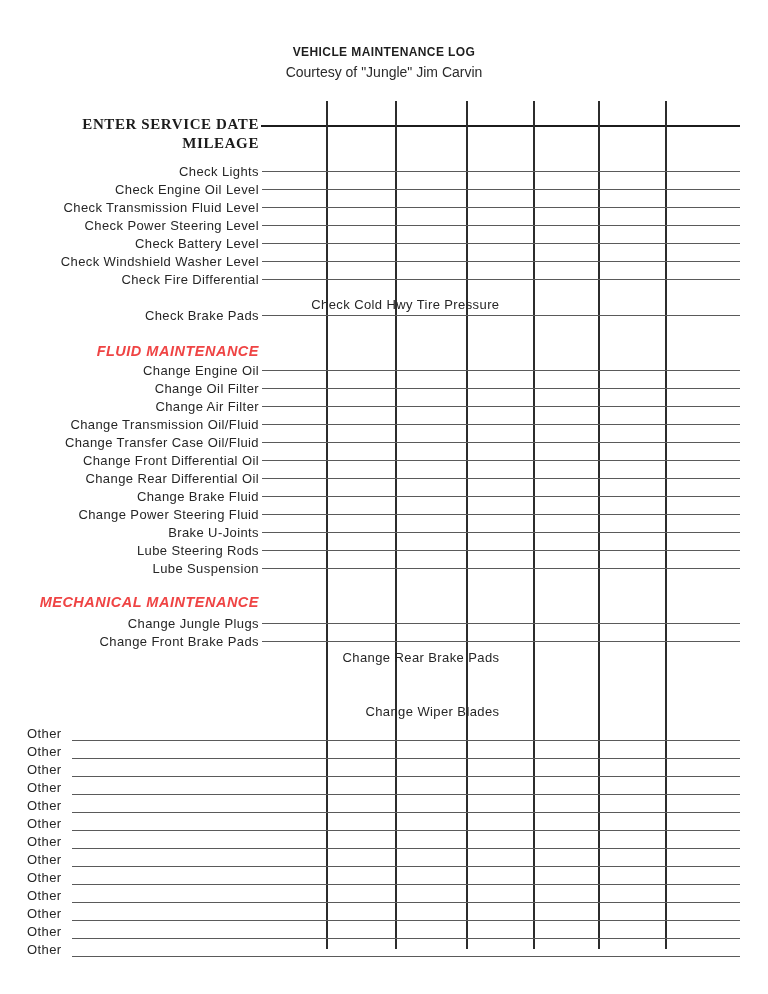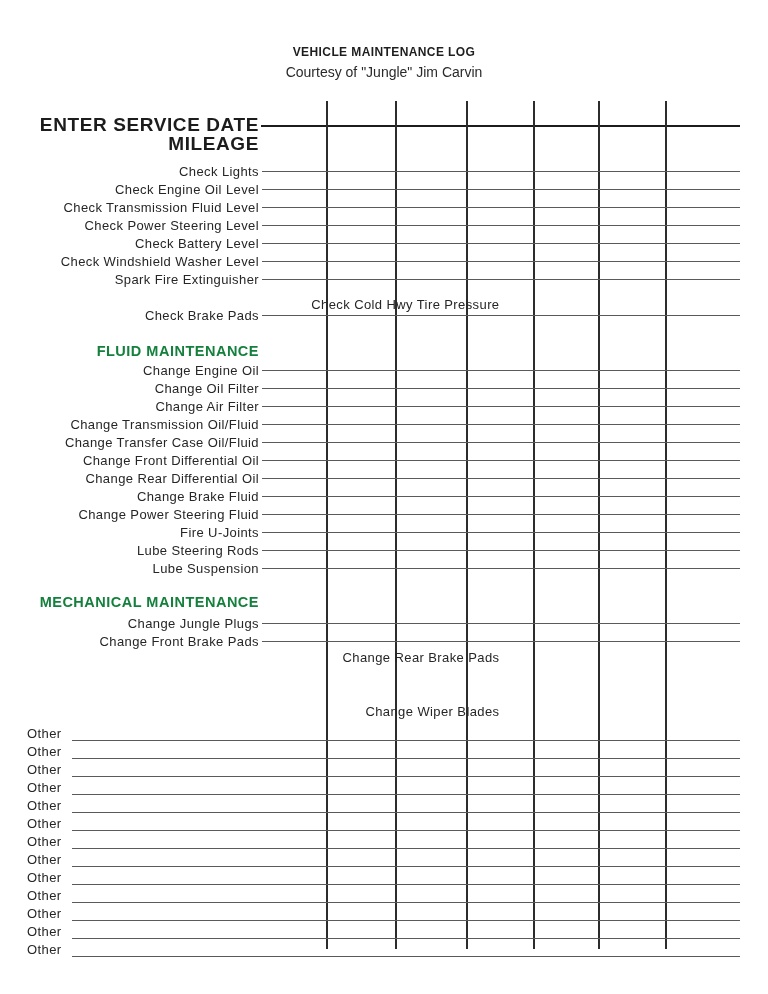--- a/index.html
+++ b/index.html
@@ -14,30 +14,30 @@
   }
   .subtitle {
     position:absolute; top:64px; left:0; width:768px; text-align:center;
     font-size:14px; color:#2a2a2a;
   }
   .vline {
     position:absolute; top:101px; height:848px; width:1.5px; background:#2c2c2c;
   }
   .top-labels {
     position:absolute; left:30px; top:115px; width:229px; text-align:right;
-    font-weight:700; font-size:19px; line-height:19px; letter-spacing:0.6px;
-    color:#1c1c1c; white-space:nowrap;
+    font-weight:700; font-size:15px; line-height:19px; letter-spacing:0.6px;
+    color:#1c1c1c; white-space:nowrap;font-family:Liberation Serif, serif;
   }
   .header-line {
     position:absolute; left:261px; top:125px; width:479px; height:2px; background:#1c1c1c;
   }
   .heading {
     position:absolute; left:30px; width:229px; text-align:right;
-    font-weight:700; font-size:14.5px; letter-spacing:0.5px; color:#15803d;
-    white-space:nowrap; height:20px; line-height:20px;
+    font-weight:700; font-size:14.5px; letter-spacing:0.5px; color:#ef4444;
+    white-space:nowrap; height:20px; line-height:20px;font-style:italic;
   }
   .row {
     position:absolute; left:30px; right:28px; height:18px;
     display:flex; align-items:center;
   }
   .rlabel {
     width:229px; text-align:right; font-size:13px; letter-spacing:0.4px;
     color:#262626; white-space:nowrap; flex:0 0 auto;
   }
   .rline { flex:1 1 auto; height:1px; background:#5a5a5a; margin-left:3px; }
@@ -83,21 +83,21 @@
       </div>
       <div class="row" style="top: 234.3px;">
         <span class="rlabel">Check Battery Level</span>
         <span class="rline"></span>
       </div>
       <div class="row" style="top: 252.25px;">
         <span class="rlabel">Check Windshield Washer Level</span>
         <span class="rline"></span>
       </div>
       <div class="row" style="top: 270.2px;">
-        <span class="rlabel">Spark Fire Extinguisher</span>
+        <span class="rlabel">Check Fire Differential</span>
         <span class="rline"></span>
       </div>
       <div class="row" style="top: 297px; flex-direction: column;">
         <span class="rlabel">Check Cold Hwy Tire Pressure</span>
         <span class="rline"></span>
       </div>
       <div class="row" style="top: 306.1px;">
         <span class="rlabel">Check Brake Pads</span>
         <span class="rline"></span>
       </div>
@@ -132,21 +132,21 @@
       </div>
       <div class="row" style="top: 487.5px;">
         <span class="rlabel">Change Brake Fluid</span>
         <span class="rline"></span>
       </div>
       <div class="row" style="top: 505.5px;">
         <span class="rlabel">Change Power Steering Fluid</span>
         <span class="rline"></span>
       </div>
       <div class="row" style="top: 523.5px;">
-        <span class="rlabel">Fire U-Joints</span>
+        <span class="rlabel">Brake U-Joints</span>
         <span class="rline"></span>
       </div>
       <div class="row" style="top: 541.5px;">
         <span class="rlabel">Lube Steering Rods</span>
         <span class="rline"></span>
       </div>
       <div class="row" style="top: 559.5px;">
         <span class="rlabel">Lube Suspension</span>
         <span class="rline"></span>
       </div>

